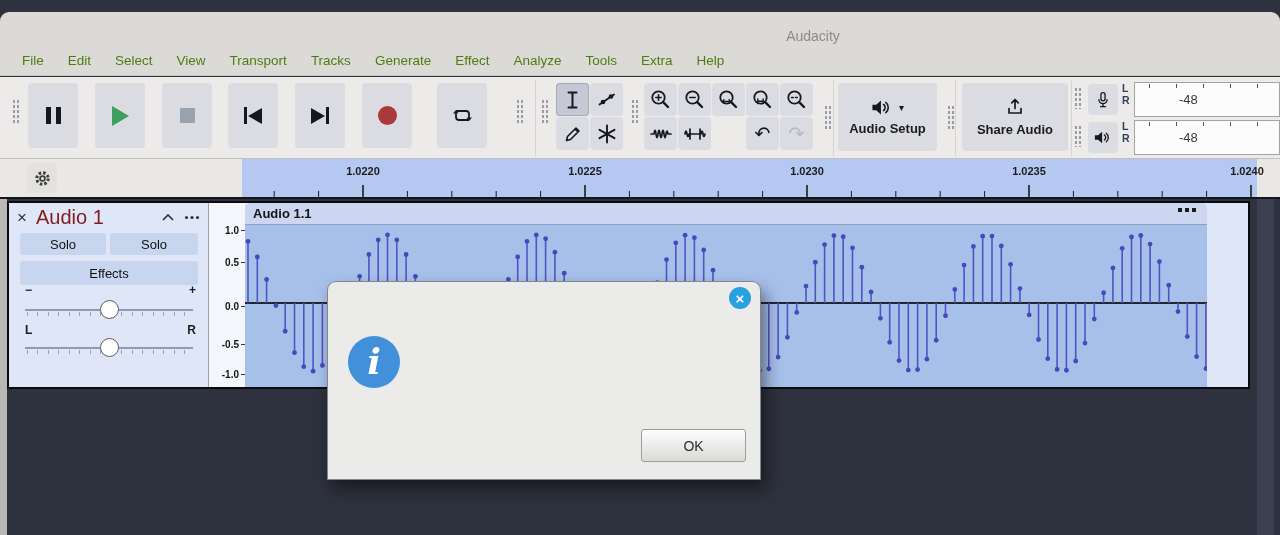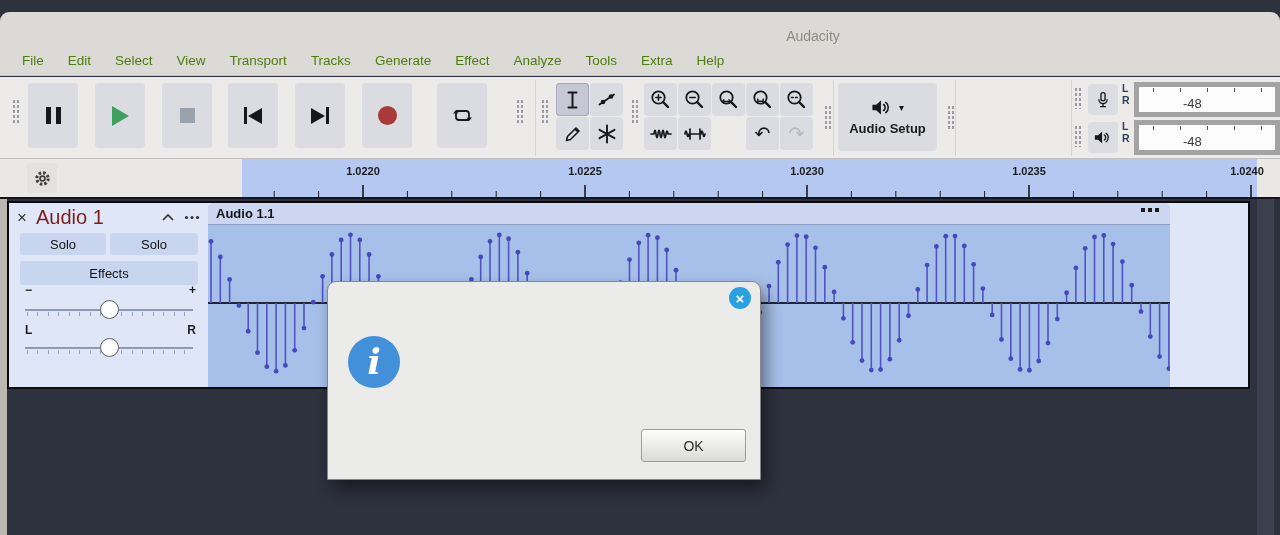--- a/index.html
+++ b/index.html
@@ -37,21 +37,21 @@
 
   
   .label-tile{position:absolute;top:6px;height:68px;background:#dbdce1;border-radius:4px;display:flex;flex-direction:column;align-items:center;justify-content:center;gap:5px;}
   .label-tile .cap{font-size:13px;font-weight:700;color:#1b1b1b;}
 
   
   .meter-row{position:absolute;left:1072px;width:208px;height:36px;}
   .meter-iconbtn{position:absolute;left:16px;top:2px;width:30px;height:31px;background:#dcdde2;border-radius:4px;display:flex;align-items:center;justify-content:center;}
   .meter-ch{position:absolute;left:50px;top:1px;display:flex;flex-direction:column;gap:1px;}
   .meter-ch span{font-size:10.5px;font-weight:700;color:#2e3f5c;line-height:1.05;}
-  .meter-box{position:absolute;left:62px;top:0;width:146px;height:35px;background:#fcfcfc;border:5px solid #a3a3a3;}
+  .meter-box{position:absolute;left:62px;top:0;width:146px;height:35px;background:#fcfcfc;border:1px solid #a3a3a3;}
   .meter-ticks{position:absolute;left:8px;top:1px;width:134px;height:6px;
     background-image:linear-gradient(#555,#555),repeating-linear-gradient(90deg,#555 0 1px,transparent 1px 27px);
     background-size:0 0,100% 4px;background-position:0 0,6px 0;background-repeat:no-repeat,repeat-x;}
   .meter-val{position:absolute;left:44px;top:9px;font-size:13px;color:#3a3a3a;}
 
   
   .ruler{position:absolute;left:0;top:159px;width:1280px;height:40px;background:#e9e8e5;border-bottom:2px solid #14151a;}
   .ruler-sel{position:absolute;left:242px;top:0;width:1015px;height:38px;background:#b5c8f1;}
   .gear-btn{position:absolute;left:27px;top:4px;width:30px;height:30px;background:#e3e2df;border-radius:4px;display:flex;align-items:center;justify-content:center;}
   .tl-label{position:absolute;top:6px;transform:translateX(-50%);font-size:11px;font-weight:700;color:#1c1c1c;}
@@ -240,20 +240,27 @@
           <path class="icon-stroke" stroke-width="1.5" d="M11.5,5.2 a3.4,3.4 0 0 1 0,5.6 M13.6,3.2 a6.2,6.2 0 0 1 0,9.6"></path>
         </svg>
         <span style="font-size:10px;color:#17181c;">▾</span>
       </div>
       <span class="cap">Audio Setup</span>
     </div>
 
     <div class="vsep" style="left:955px;"></div>
     <div class="grip" style="left:947px;top:28px;"></div>
 
+    <div class="label-tile" style="left:962px;width:106px;">
+      <svg width="20" height="20" viewBox="0 0 20 20">
+        <path class="icon-stroke" stroke-width="1.7" d="M4,11.5 v4.5 h12 v-4.5"></path>
+        <path class="icon-stroke" stroke-width="1.7" d="M10,2.5 v9 M6.8,5.8 L10,2.5 l3.2,3.3"></path>
+      </svg>
+      <span class="cap">Share Audio</span>
+    </div>
 
     <div class="vsep" style="left:1071px;"></div>
 
     <div class="meter-row" style="top:5px;">
       <div class="grip" style="left:2px;top:5px;height:22px;"></div>
       <div class="meter-iconbtn">
         <svg width="14" height="20" viewBox="0 0 17 21">
           <rect class="icon-stroke" stroke-width="1.6" x="6" y="1.5" width="5" height="10" rx="2.5"></rect>
           <path class="icon-stroke" stroke-width="1.6" d="M3.5,10 a5,5 0 0 0 10,0 M8.5,15.2 v3 M5.5,18.5 h6"></path>
         </svg>
@@ -364,20 +371,32 @@
       <div class="slider-ticks" style="left:18px;top:109px;width:164px;"></div>
       <div class="thumb" style="left:91px;top:97px;"></div>
 
       <span class="mini" style="position:absolute;left:16px;top:120px;">L</span>
       <span class="mini" style="position:absolute;right:12px;top:120px;">R</span>
       <div class="slider-line" style="left:16px;top:144px;width:168px;"></div>
       <div class="slider-ticks" style="left:18px;top:147px;width:164px;"></div>
       <div class="thumb" style="left:91px;top:135px;"></div>
     </div>
 
+    <div class="vruler" id="vruler">
+        <div class="amp-label" style="top: 27px;">1.0</div>
+        <div class="amp-tick" style="top: 27px;"></div>
+        <div class="amp-label" style="top: 59px;">0.5</div>
+        <div class="amp-tick" style="top: 59px;"></div>
+        <div class="amp-label" style="top: 103px;">0.0</div>
+        <div class="amp-tick" style="top: 103px;"></div>
+        <div class="amp-label" style="top: 141px;">-0.5</div>
+        <div class="amp-tick" style="top: 141px;"></div>
+        <div class="amp-label" style="top: 171px;">-1.0</div>
+        <div class="amp-tick" style="top: 171px;"></div>
+      </div>
 
     <div class="clip">
       <div class="clip-header">
         <span class="clip-title">Audio 1.1</span>
       </div>
       <svg class="clip-dots" width="20" height="6" viewBox="0 0 20 6">
         <rect x="1" y="1" width="4" height="4" fill="#1a1a1a"></rect>
           <rect x="8" y="1" width="4" height="4" fill="#1a1a1a"></rect>
           <rect x="15" y="1" width="4" height="4" fill="#1a1a1a"></rect>
       </svg>

